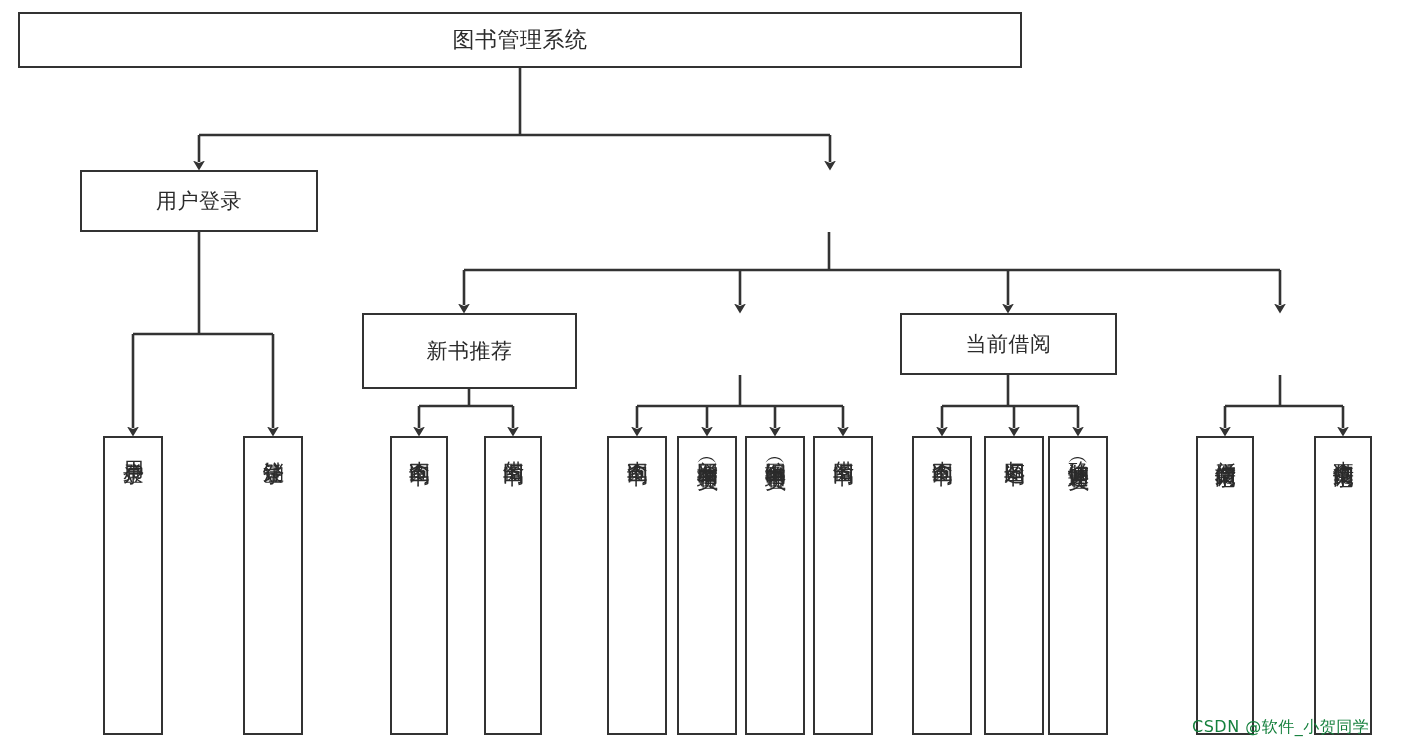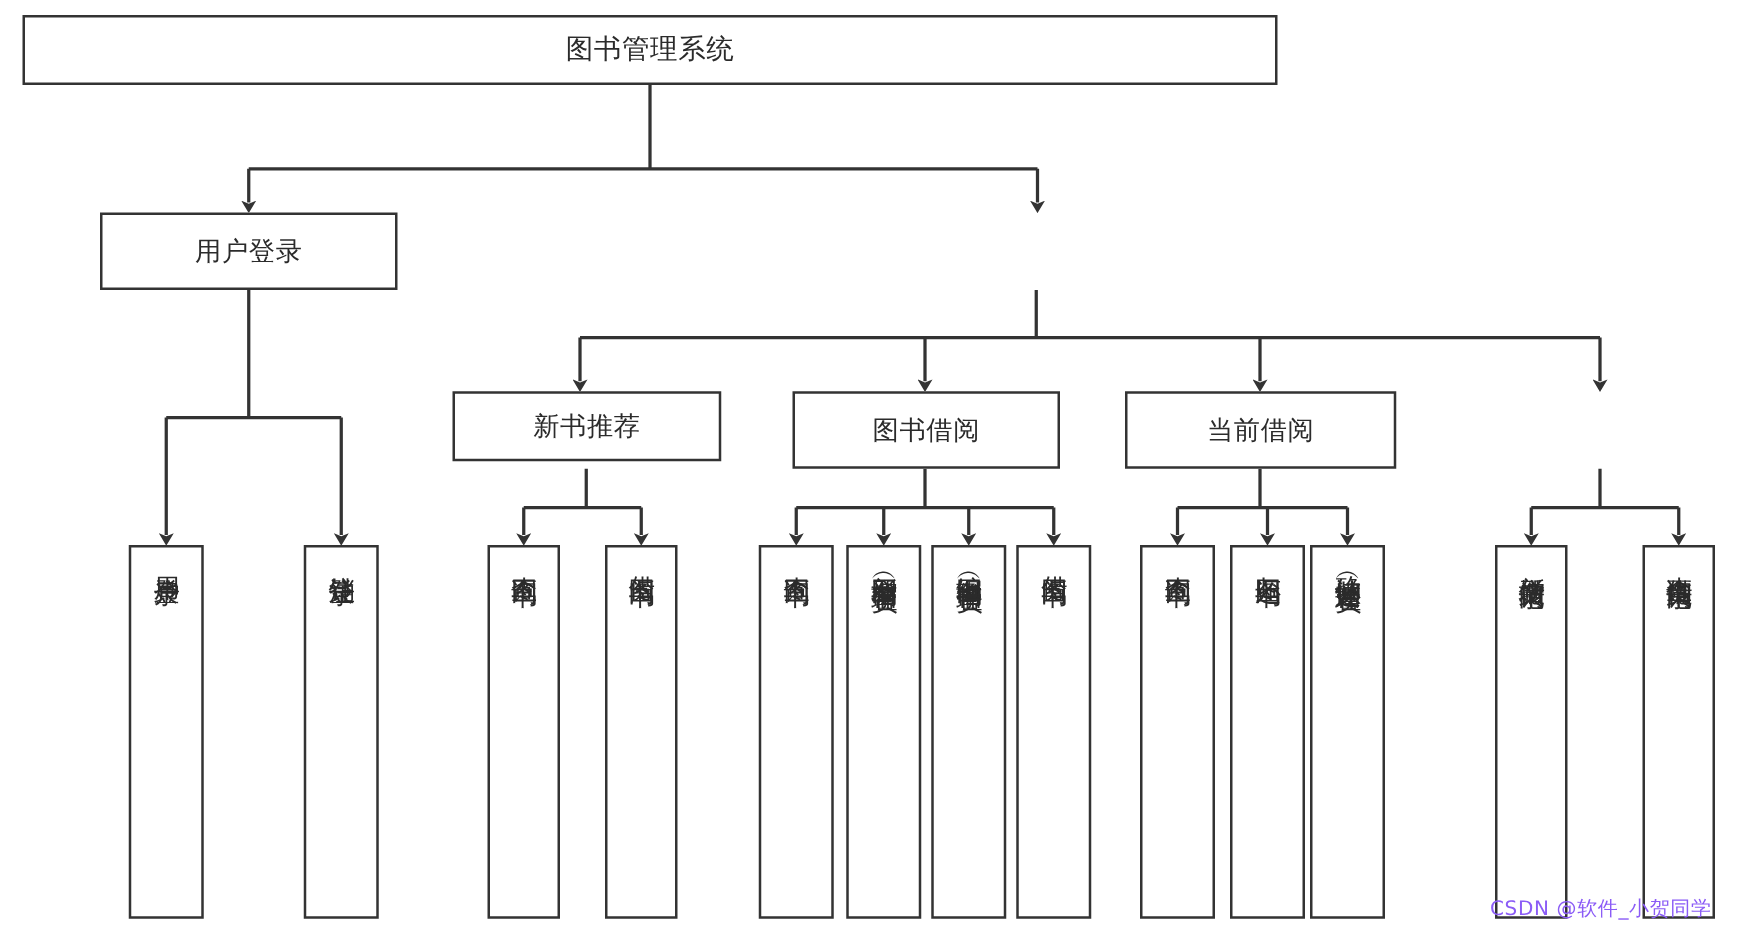--- a/index.html
+++ b/index.html
@@ -52,21 +52,21 @@
   .node.vert .label {
     writing-mode: vertical-rl;
     text-orientation: upright;
     font-size: 21px;
     letter-spacing: 1.5px;
     line-height: 1;
   }
   .node.root .label { font-size: 22px; }
   .watermark {
     position: absolute;
-    color: #8b5cf6;
+    color: #15803d;
     font-size: 16px;
     white-space: nowrap;
     letter-spacing: 0.5px;
   }
 </style>
 </head>
 <body>
 
 <div id="canvas">
 
@@ -121,25 +121,22 @@
   </svg>
 
   <div class="node horiz root" style="left: 18px; top: 12px; width: 1004px; height: 56px;">
     <span class="label">图书管理系统</span>
   </div>
 
   <div class="node horiz" style="left: 80px; top: 170px; width: 238px; height: 62px;">
     <span class="label">用户登录</span>
   </div>
 
-  <div class="node horiz" style="left: 362px; top: 313px; width: 215px; height: 56px;">
+  <div class="node horiz" style="left: 362px; top: 313px; width: 215px; height: 76px;">
     <span class="label">新书推荐</span>
-  </div>
-  <div class="node horiz" style="left: 634px; top: 313px; width: 214px; height: 62px;">
-    <span class="label">图书借阅</span>
   </div>
   <div class="node horiz" style="left: 900px; top: 313px; width: 217px; height: 62px; font-family: Liberation Serif, serif;">
     <span class="label">当前借阅</span>
   </div>
 
   <div class="node vert" style="left: 103px; top: 436px; width: 60px; height: 299px;">
     <span class="label">用户登录</span>
   </div>
   <div class="node vert" style="left: 243px; top: 436px; width: 60px; height: 299px;">
     <span class="label">注销登录</span>

